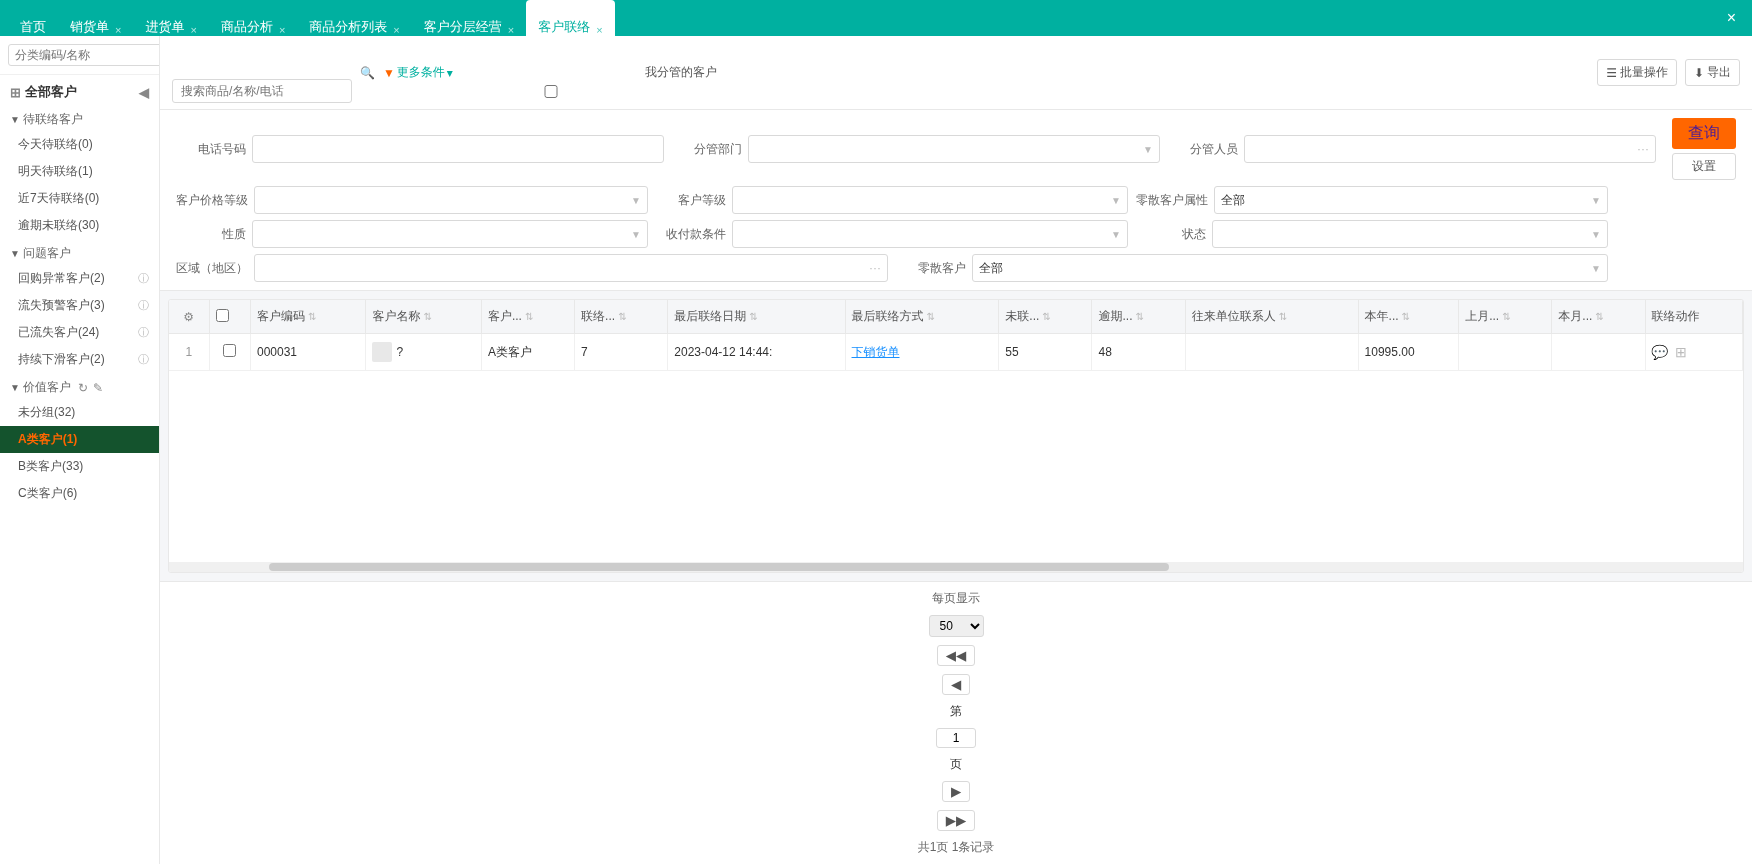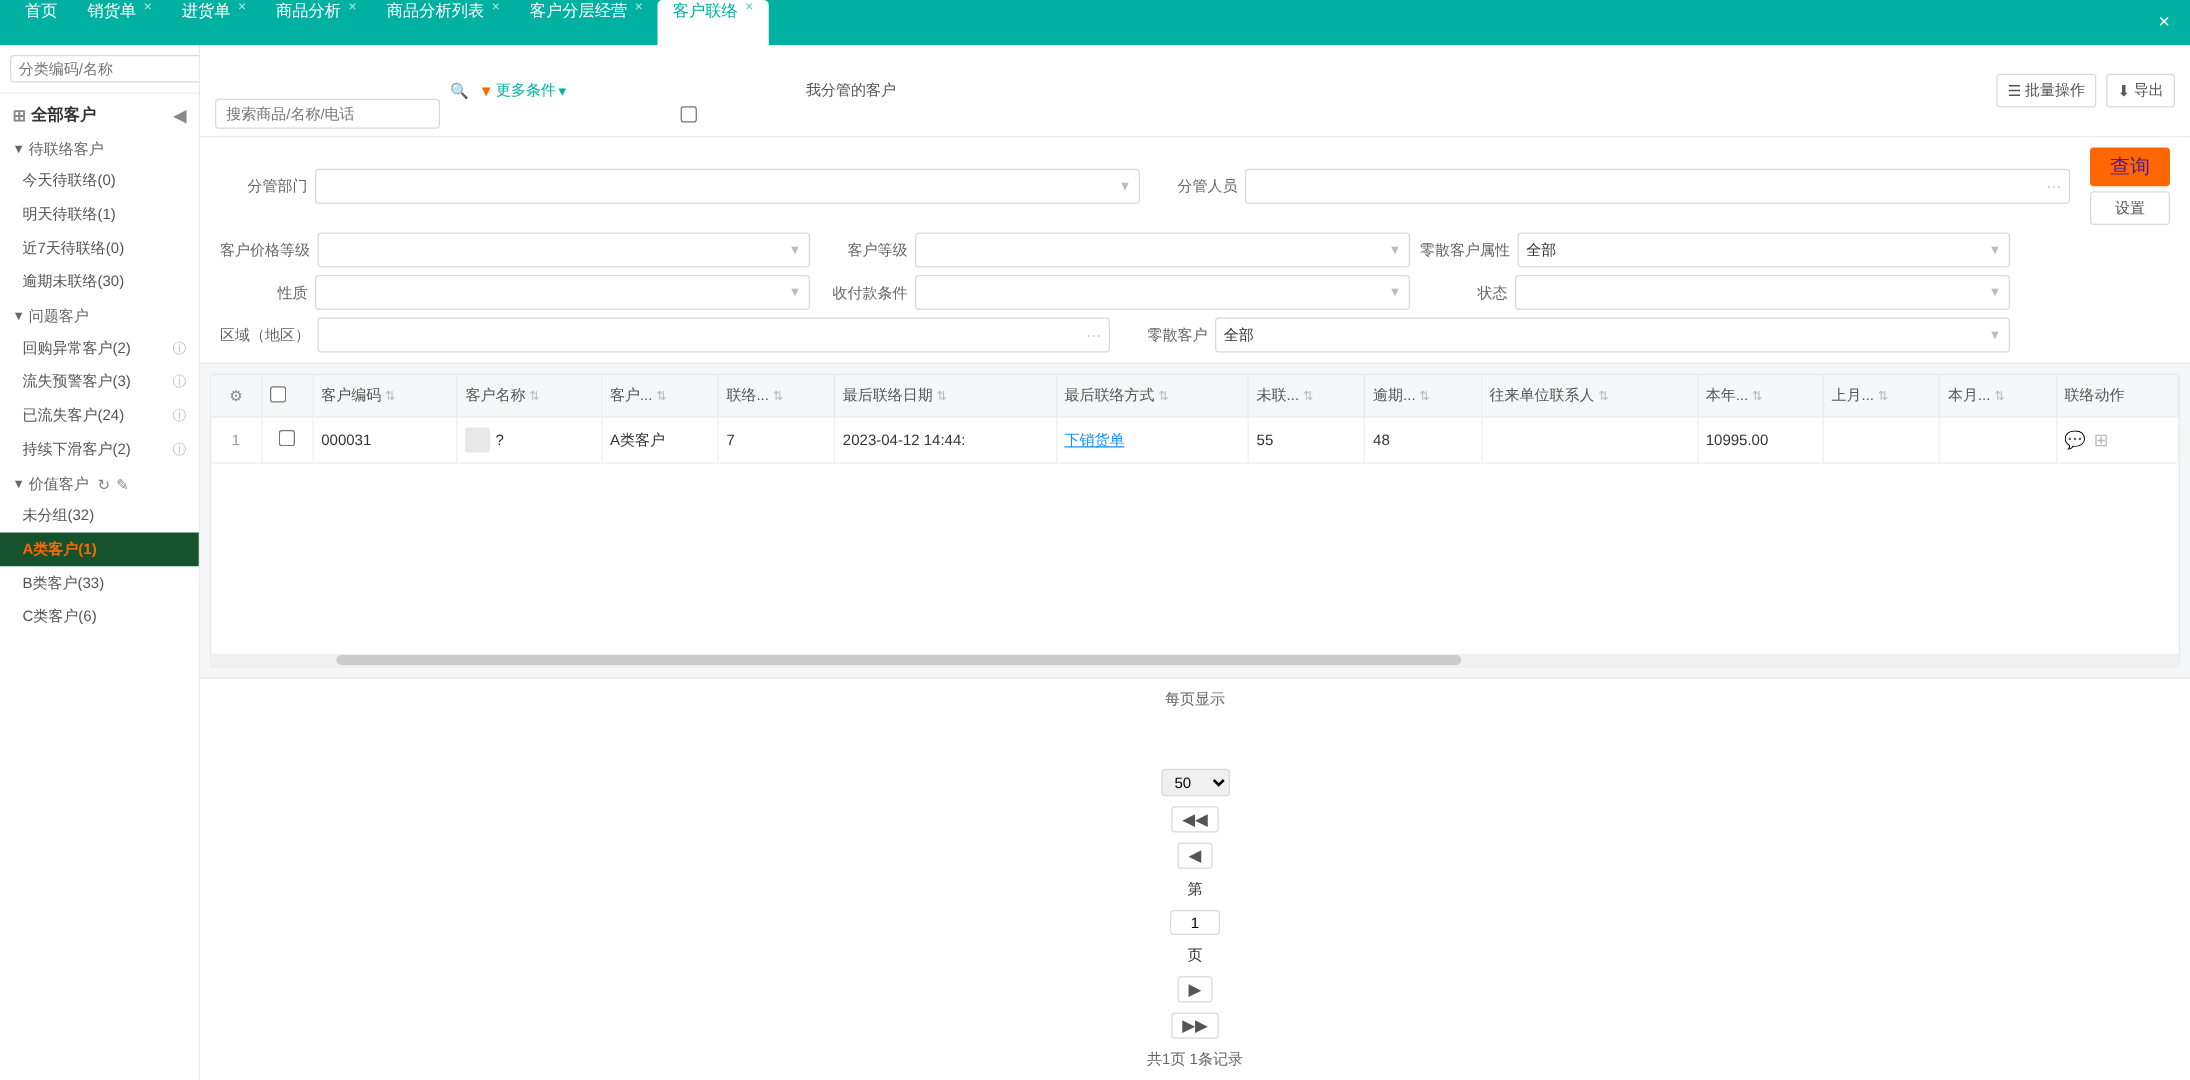--- a/index.html
+++ b/index.html
@@ -9,21 +9,21 @@
     .top-nav {
       display: flex;
       align-items: center;
       background: #00b0a0;
       height: 36px;
       padding: 0 8px;
       gap: 0;
     }
     .top-nav .nav-item {
       display: flex;
-      align-items: flex-start;
+      align-items: flex-end;
       padding: 0 12px;
       height: 36px;
       color: #fff;
       cursor: pointer;
       font-size: 13px;
       white-space: nowrap;
       gap: 4px;
     }
     .top-nav .nav-item.active {
       background: #fff;
@@ -308,21 +308,20 @@
       gap: 8px;
       justify-content: flex-end;
       flex-direction: column;
     }
     .pagination .page-size-label { color: #666; }
     .pagination .page-size-select {
       border: 1px solid #d9d9d9;
       border-radius: 3px;
       padding: 2px 6px;
       font-size: 12px;
-      margin-top: 39px;
     }
     .pagination .page-btn {
       border: 1px solid #d9d9d9;
       background: #fff;
       border-radius: 3px;
       padding: 2px 8px;
       cursor: pointer;
       color: #555;
     }
     .pagination .page-input {
@@ -470,20 +469,24 @@
       </div>
       <div class="export-btn">
         <span>⬇</span>
         <span>导出</span>
       </div>
     </div>
 
     <div class="advanced-filter">
 
       <div class="filter-row">
+        <div class="filter-field">
+          <label>电话号码</label>
+          <input type="text" class="field-input" style="min-width: 200px;">
+        </div>
         <div class="filter-field">
           <label>分管部门</label>
           <div class="field-input">
             <span></span>
             <span class="down-arrow">▼</span>
           </div>
         </div>
         <div class="filter-field">
           <label>分管人员</label>
           <div class="field-input">

